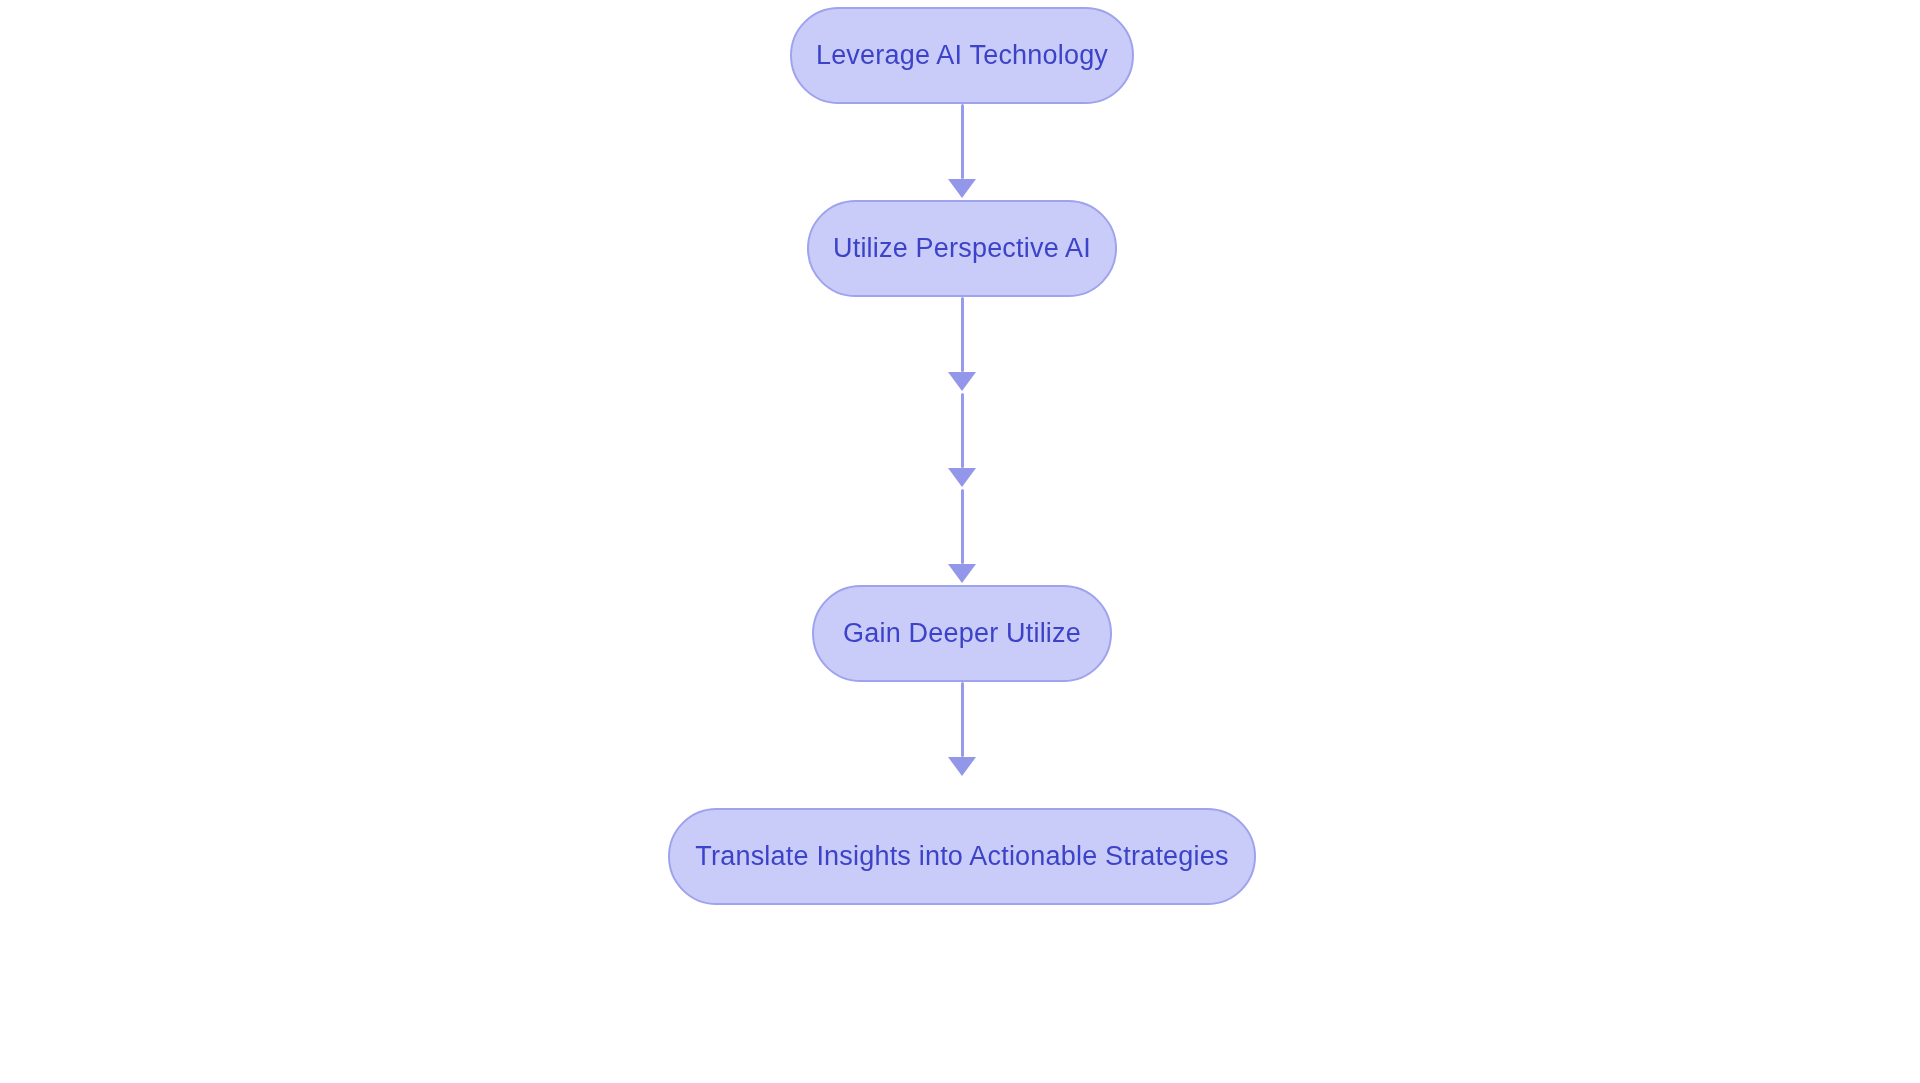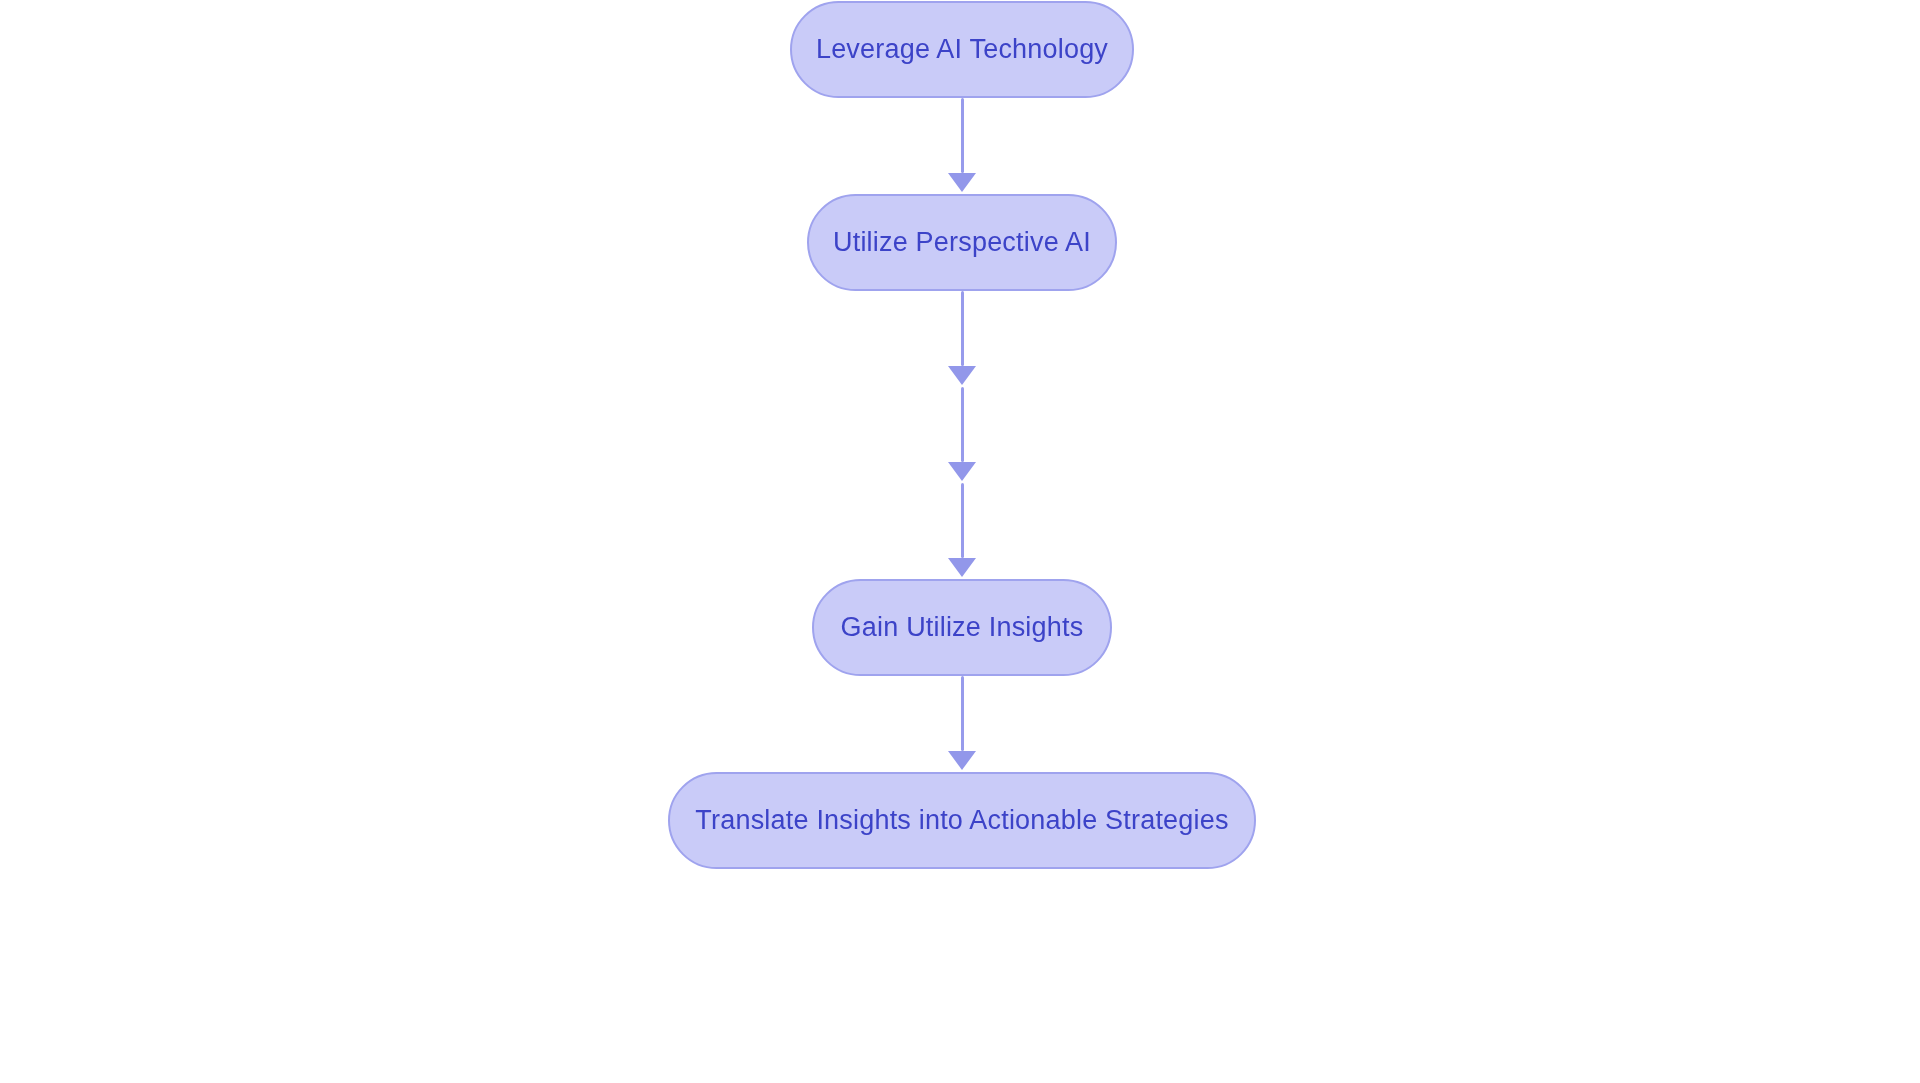--- a/index.html
+++ b/index.html
@@ -11,21 +11,21 @@
   .canvas {
     position: relative;
     width: 1920px;
     height: 1083px;
     background: #ffffff;
     overflow: hidden;
   }
   .flow {
     position: absolute;
     left: 962px;
-    top: 1px;
+    top: 7px;
     transform: translateX(-50%);
     display: flex;
     flex-direction: column;
     align-items: center;
   }
   .node {
     box-sizing: border-box;
     height: 97px;
     background: #c9cbf8;
     border: 2px solid #9fa3ee;
@@ -36,21 +36,21 @@
     white-space: nowrap;
     color: #3c43c8;
     font-size: 27px;
     letter-spacing: 0.2px;
   }
   .node-1 { width: 344px; }
   .node-2 { width: 310px; align-items: center; }
   .node-3 { width: 396px; }
   .node-4 { width: 460px; }
   .node-5 { width: 300px; }
-  .node-6 { width: 588px; }
+  .node-6 { width: 588px; margin-top: 30px; }
   .arrow {
     height: 96px;
     width: 30px;
     display: flex;
     flex-direction: column;
     align-items: center;
   }
   .arrow .stem {
     width: 3px;
     height: 75px;
@@ -96,21 +96,21 @@
       <div class="head"></div>
     </div>
 
 
     <div class="arrow">
       <div class="stem"></div>
       <div class="head"></div>
     </div>
 
     <div class="node node-5">
-      <span>Gain Utilize Insights</span>
+      <span>Gain Deeper Utilize</span>
     </div>
 
     <div class="arrow">
       <div class="stem"></div>
       <div class="head"></div>
     </div>
 
     <div class="node node-6">
       <span>Translate Insights into Actionable Strategies</span>
     </div>

